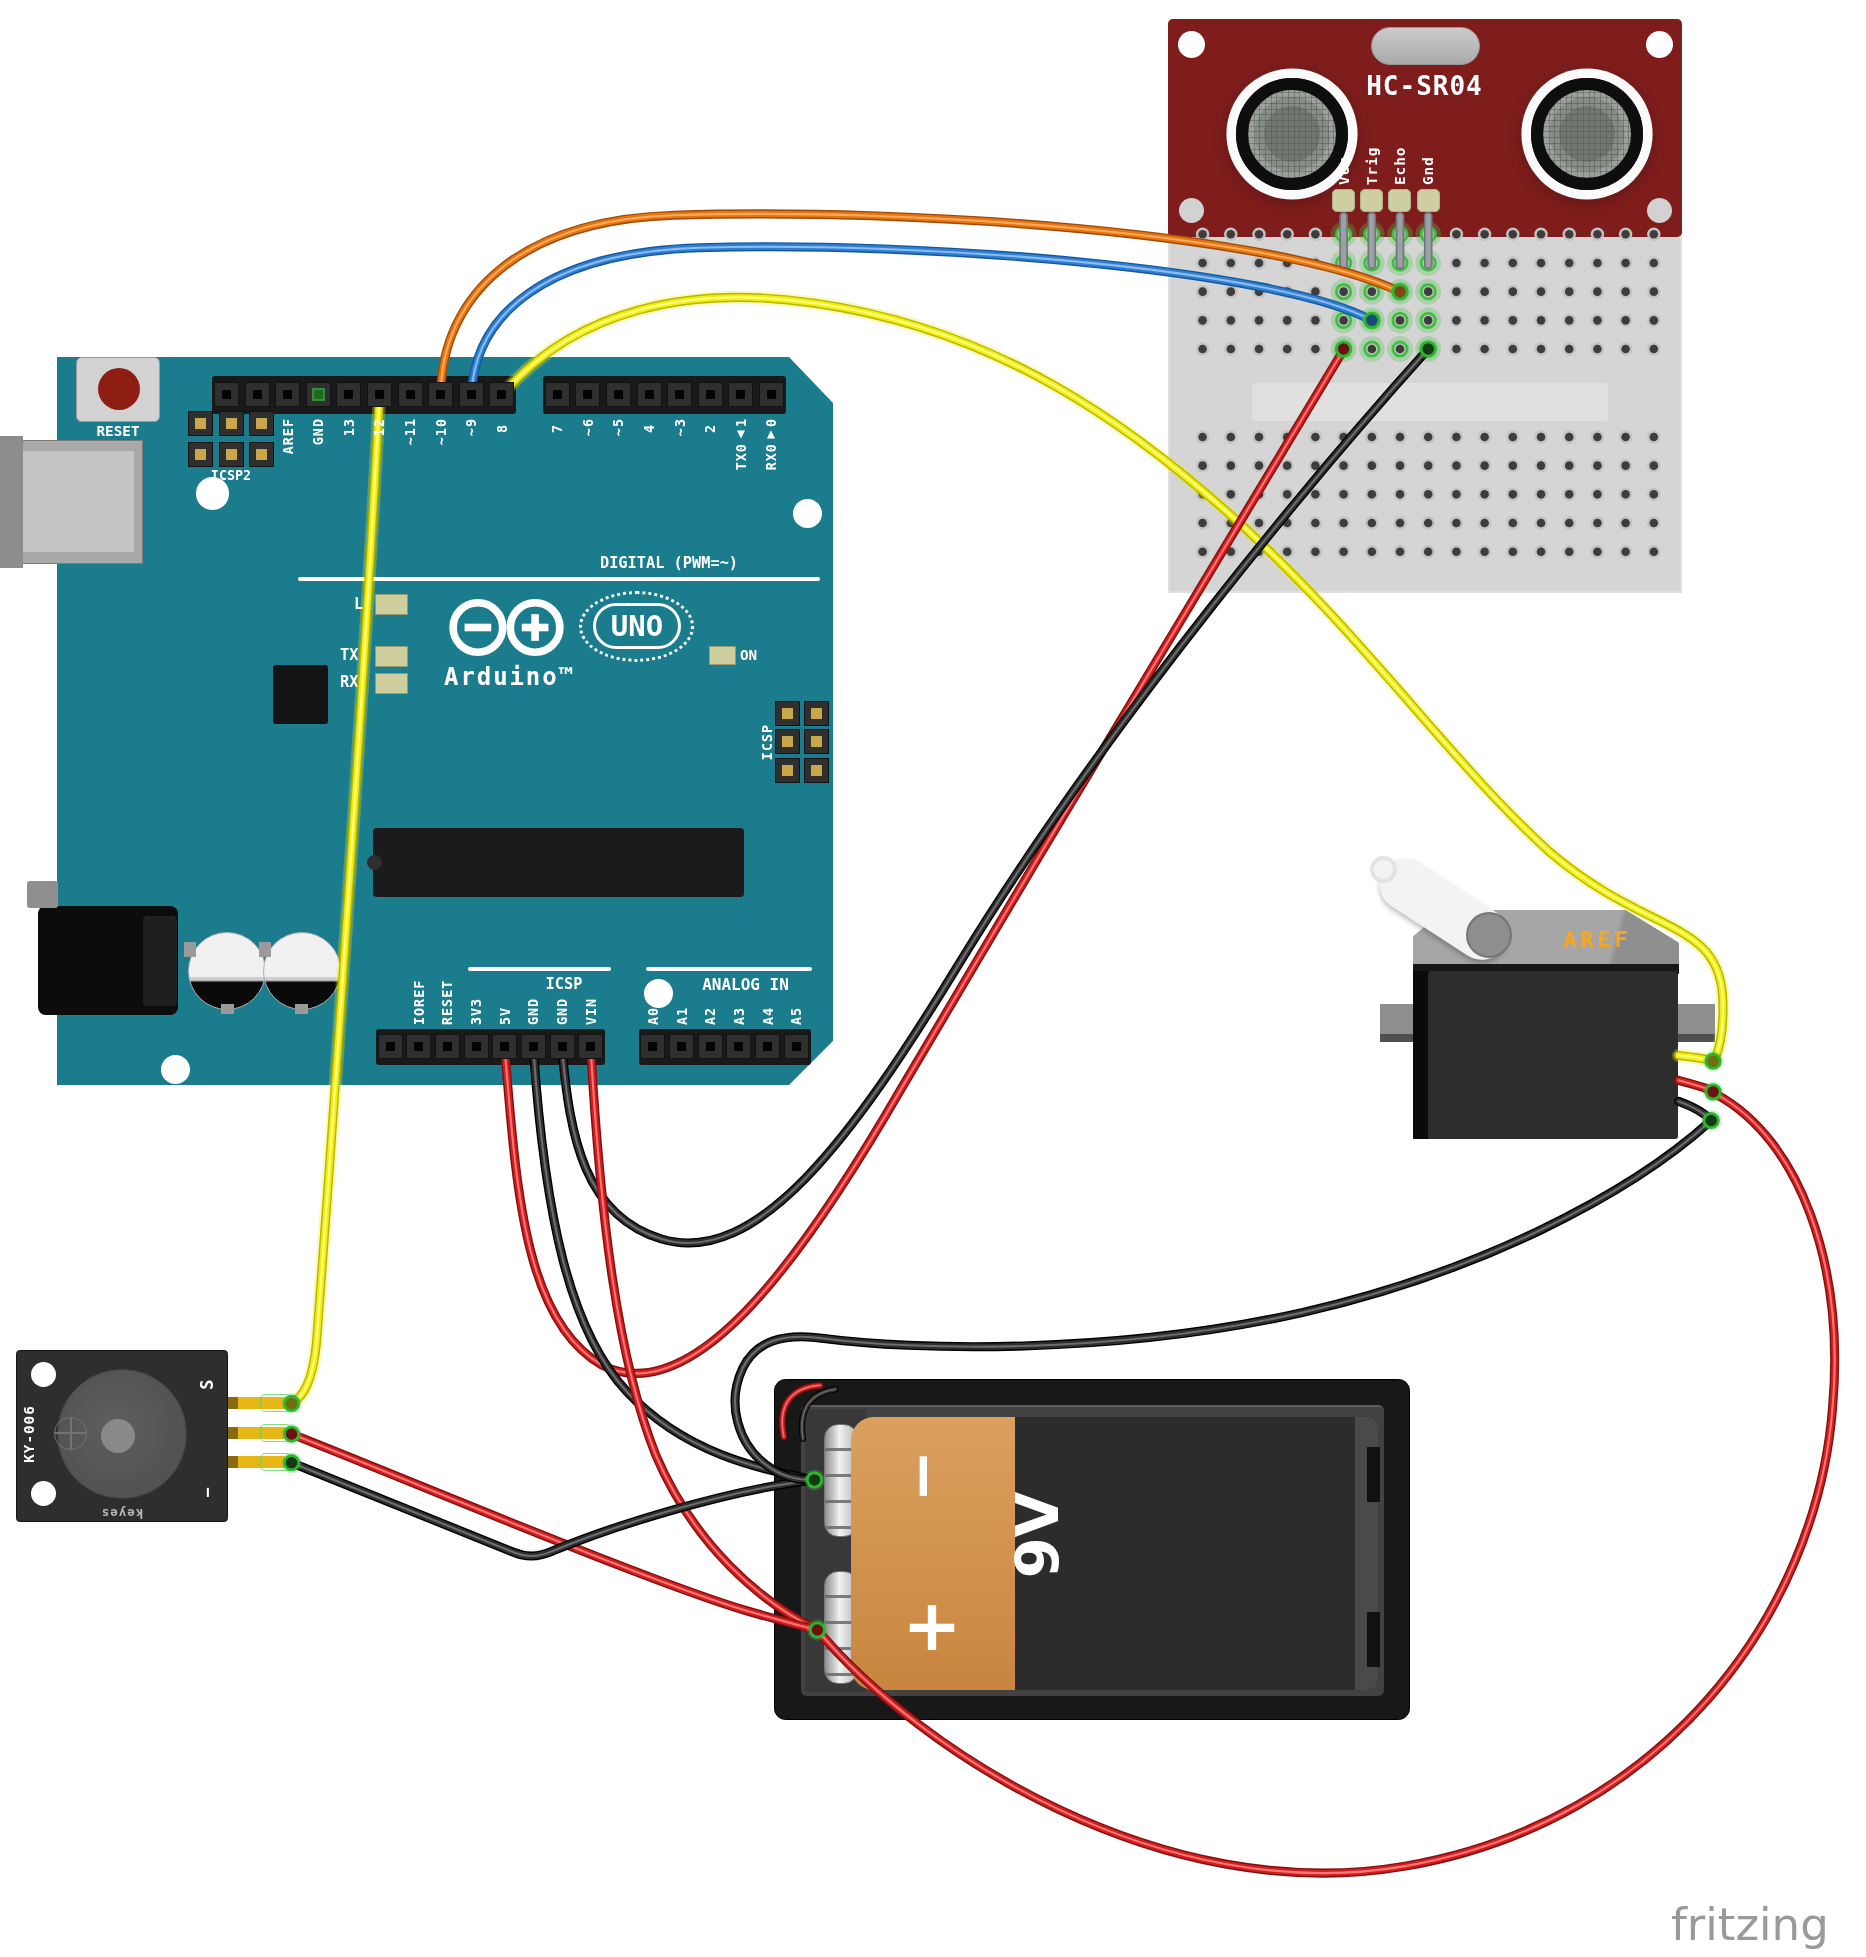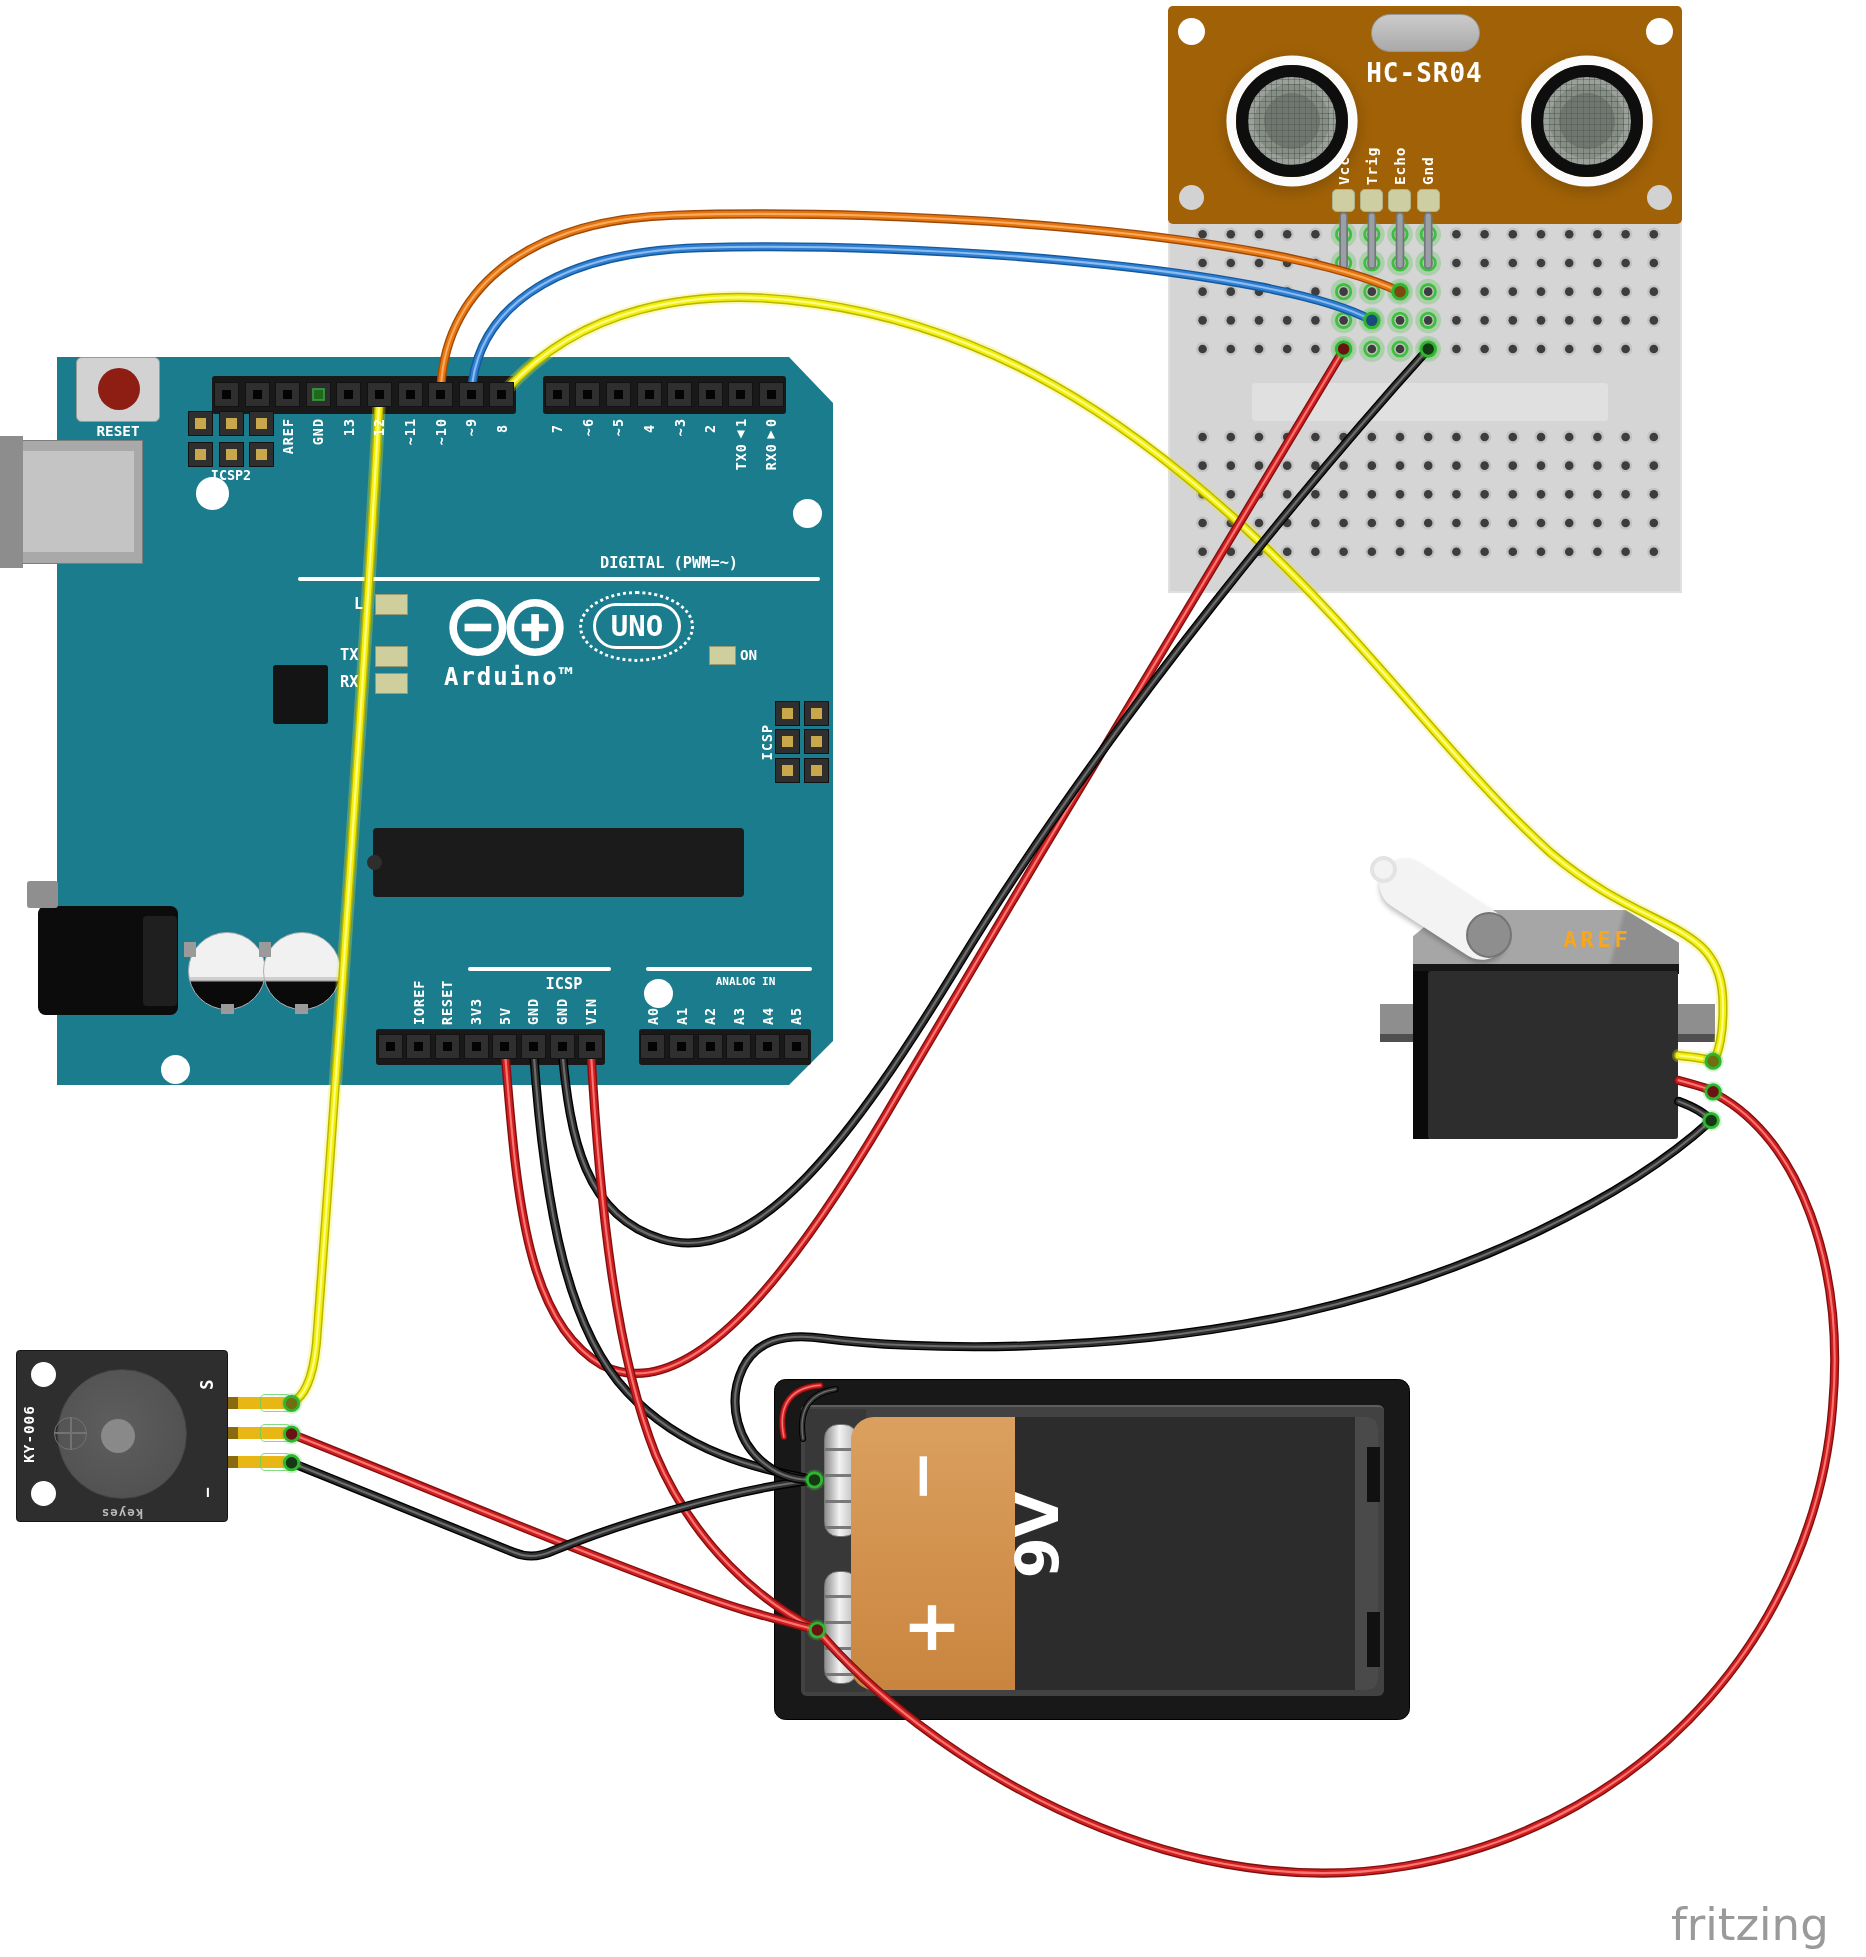--- a/index.html
+++ b/index.html
@@ -38,21 +38,21 @@
 </style>
 </head>
 <body>
 
 <div id="canvas">
 
   <div class="abs" id="breadboard" style="left:1168px;top:222px;width:514px;height:371px;background:#d5d5d5;border:2.9px solid #e0e0e0;box-sizing:border-box;">
     <div class="abs" style="left:82px;top:159px;width:356px;height:38px;background:#e0e0e0;border-radius:3.8px;"></div>
   </div>
 
-  <div class="abs" id="hcsr04" style="left:1168px;top:6px;width:514px;height:218px;background:#a16207;border-radius:4.8px;">
+  <div class="abs" id="hcsr04" style="left:1168px;top:19px;width:514px;height:218px;background:#7f1d1d;border-radius:4.8px;">
     <div class="whole" style="left:9.6px;top:11.5px;width:27px;height:27px;"></div>
     <div class="whole" style="left:478px;top:11.5px;width:27px;height:27px;"></div>
     <div class="whole" style="left:10.5px;top:179px;width:25px;height:25px;background:#d2d2d2;"></div>
     <div class="whole" style="left:479px;top:179px;width:25px;height:25px;background:#d2d2d2;"></div>
     <div class="transducer" style="left:68px;top:59px;"></div>
     <div class="transducer" style="left:363px;top:59px;"></div>
     <div class="abs" style="left:203px;top:7.6px;width:109px;height:38px;border-radius:19px;border:1.9px solid #989898;box-sizing:border-box;background:linear-gradient(180deg,#cbcbcb,#a9a9a9);"></div>
     <div class="abs silk ctr" style="left:184px;top:52px;width:145px;font-size:26px;letter-spacing:1px;">HC-SR04</div>
   </div>
 
@@ -69,21 +69,21 @@
 
   <div class="abs" style="left:38px;top:906px;width:140px;height:109px;background:#0c0c0c;border-radius:7.6px;"></div>
   <div class="abs" style="left:143px;top:916px;width:34px;height:90px;background:#1f1f1f;border-radius:3.8px;"></div>
   <div class="abs" style="left:27px;top:881px;width:31px;height:27px;background:#8f8f8f;border-radius:2.9px;"></div>
 
   <div class="hdrline" style="left:298px;top:577px;width:522px;"></div>
   <div class="abs silk ctr" style="left:535px;top:554px;width:268px;font-size:15.3px;">DIGITAL (PWM=~)</div>
   <div class="hdrline" style="left:468px;top:967px;width:143px;"></div>
   <div class="abs silk ctr" style="left:497px;top:975px;width:134px;font-size:15.3px;">ICSP</div>
   <div class="hdrline" style="left:646px;top:967px;width:166px;"></div>
-  <div class="abs silk ctr" style="left:669px;top:975px;width:153px;font-size:11px;">ANALOG IN</div>
+  <div class="abs silk ctr" style="left:669px;top:975px;width:153px;font-size:16px;">ANALOG IN</div>
 
   <div class="abs silk" style="left:354px;top:595px;font-size:15.3px;">L</div>
   <div class="abs" style="left:375px;top:594px;width:31px;height:19px;background:#cfcf9e;border:1px solid #9a9a72;"></div>
   <div class="abs silk" style="left:340px;top:646px;font-size:15.3px;">TX</div>
   <div class="abs" style="left:375px;top:646px;width:31px;height:19px;background:#cfcf9e;border:1px solid #9a9a72;"></div>
   <div class="abs silk" style="left:340px;top:673px;font-size:15.3px;">RX</div>
   <div class="abs" style="left:375px;top:673px;width:31px;height:19px;background:#cfcf9e;border:1px solid #9a9a72;"></div>
   <div class="abs" style="left:709px;top:646px;width:25px;height:17px;background:#cfcf9e;border:1px solid #9a9a72;"></div>
   <div class="abs silk" style="left:740px;top:647px;font-size:14.3px;">ON</div>
 

